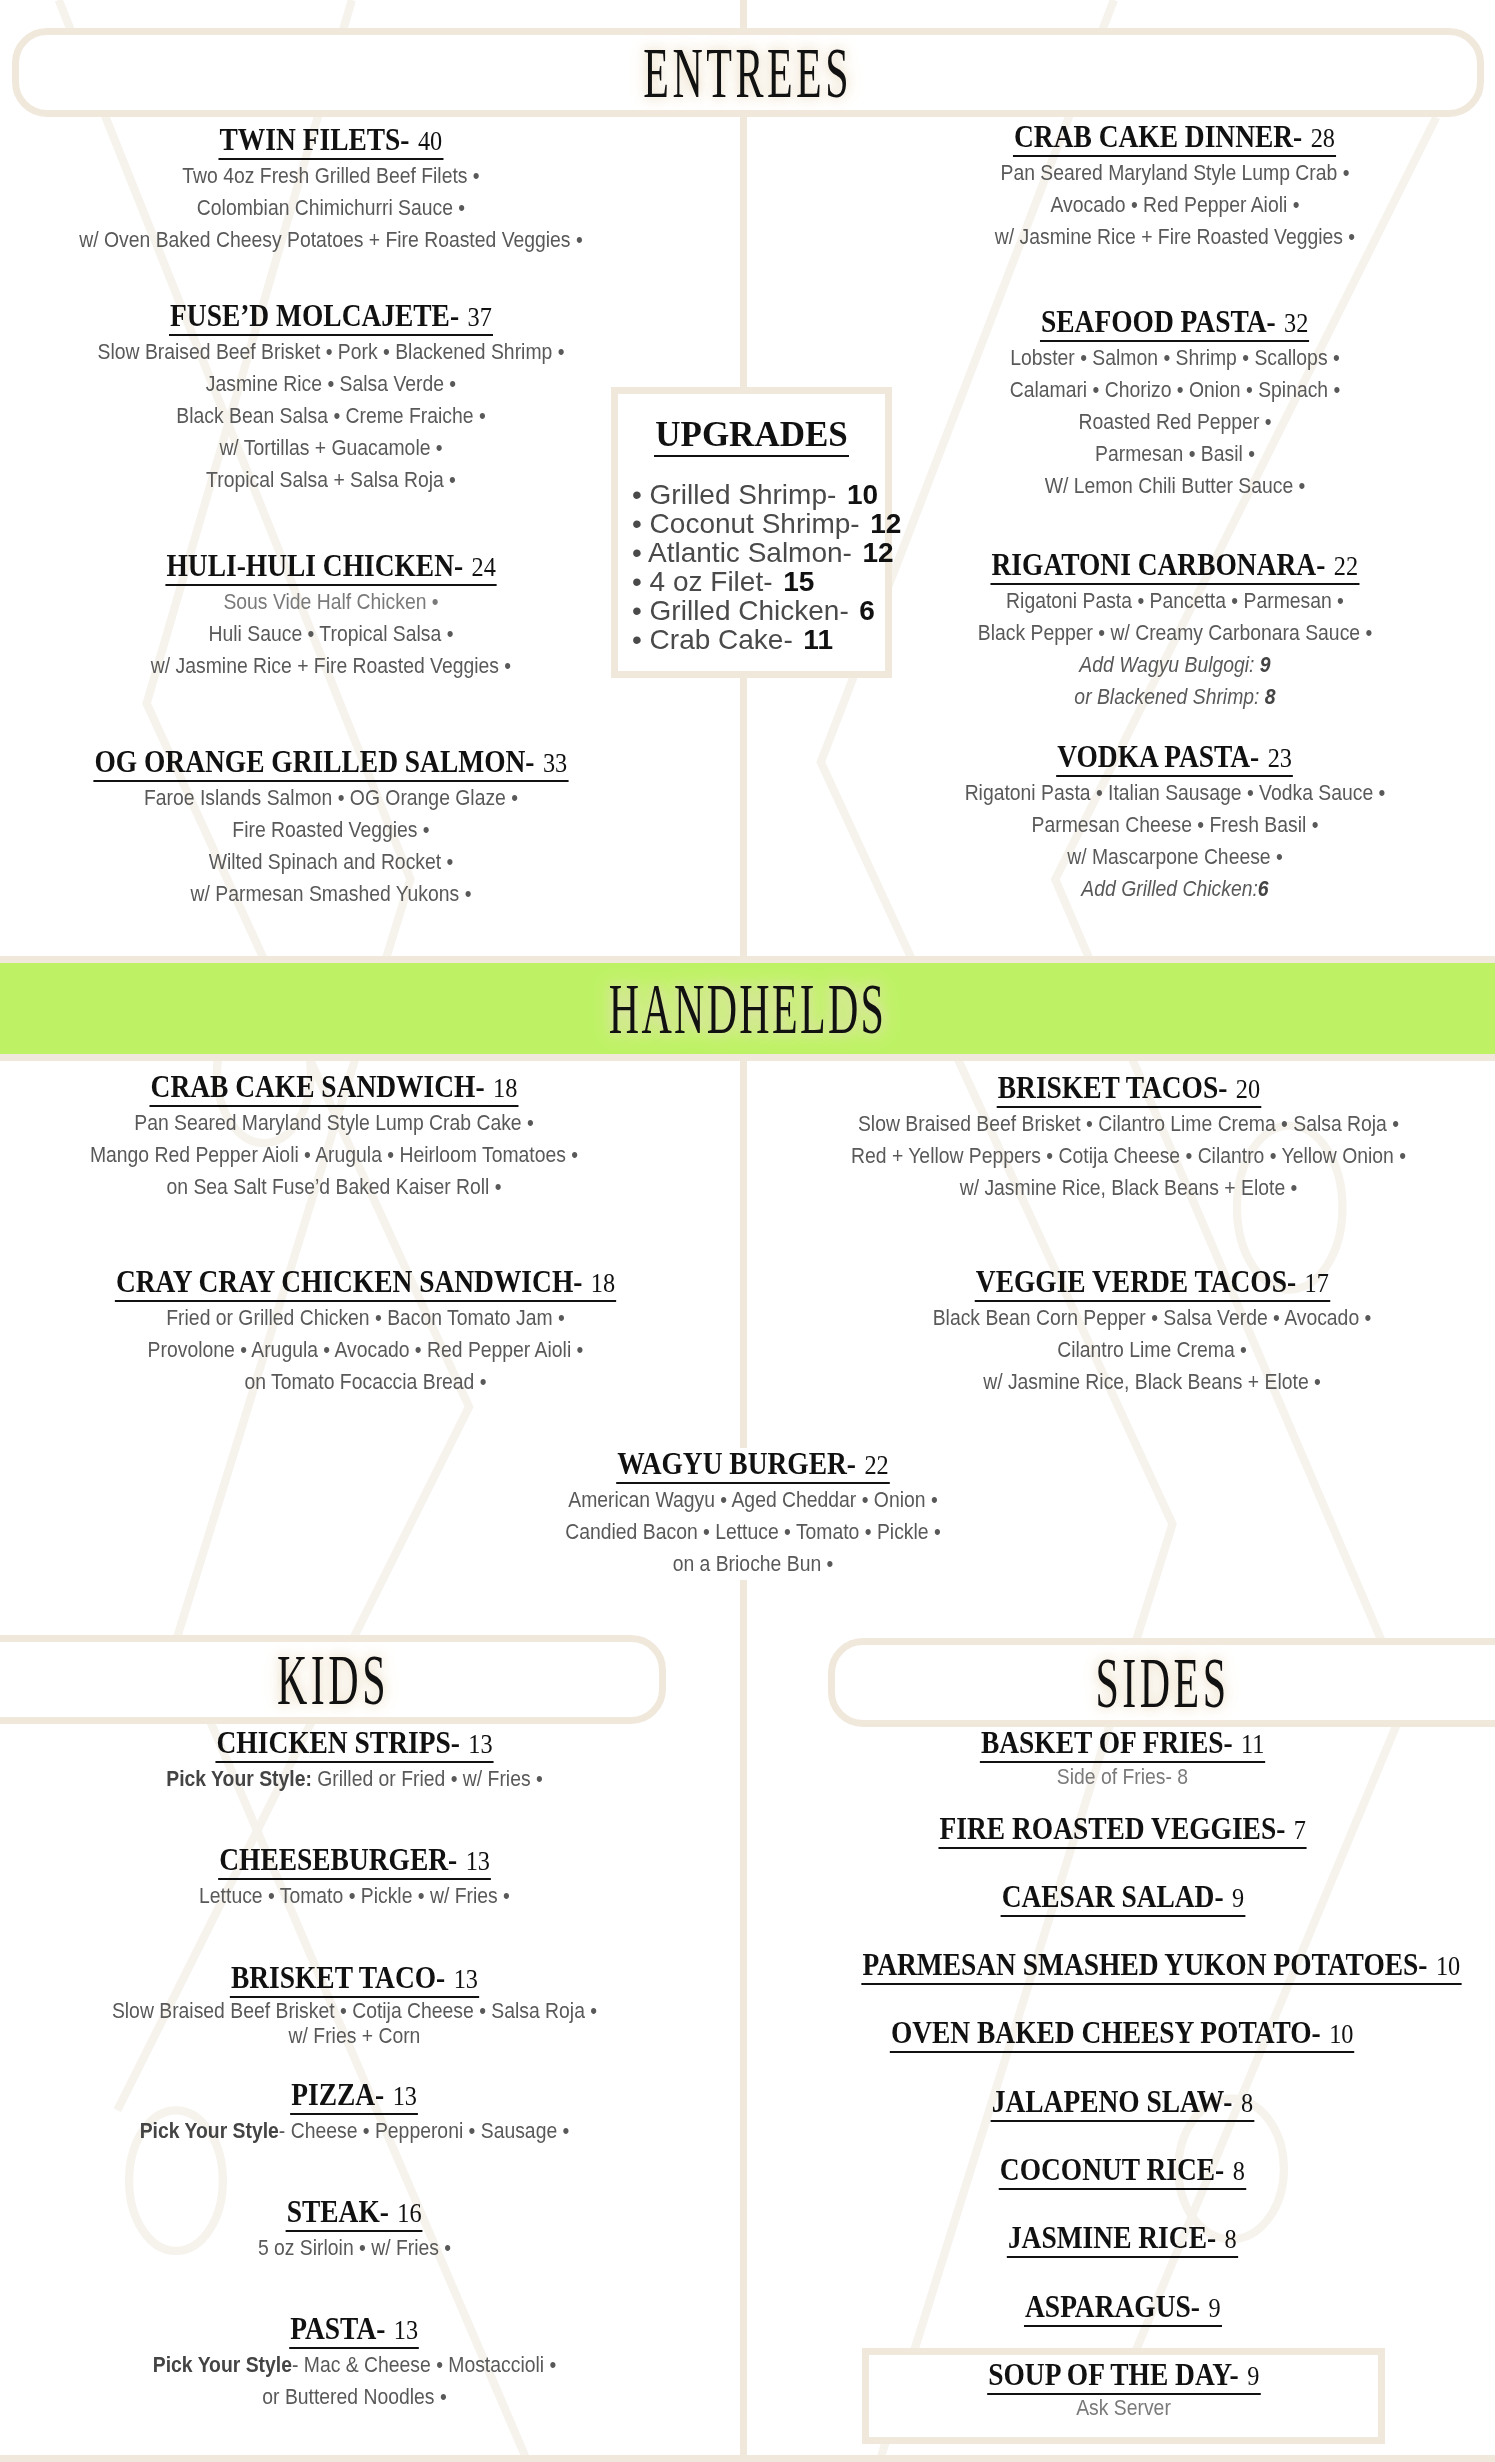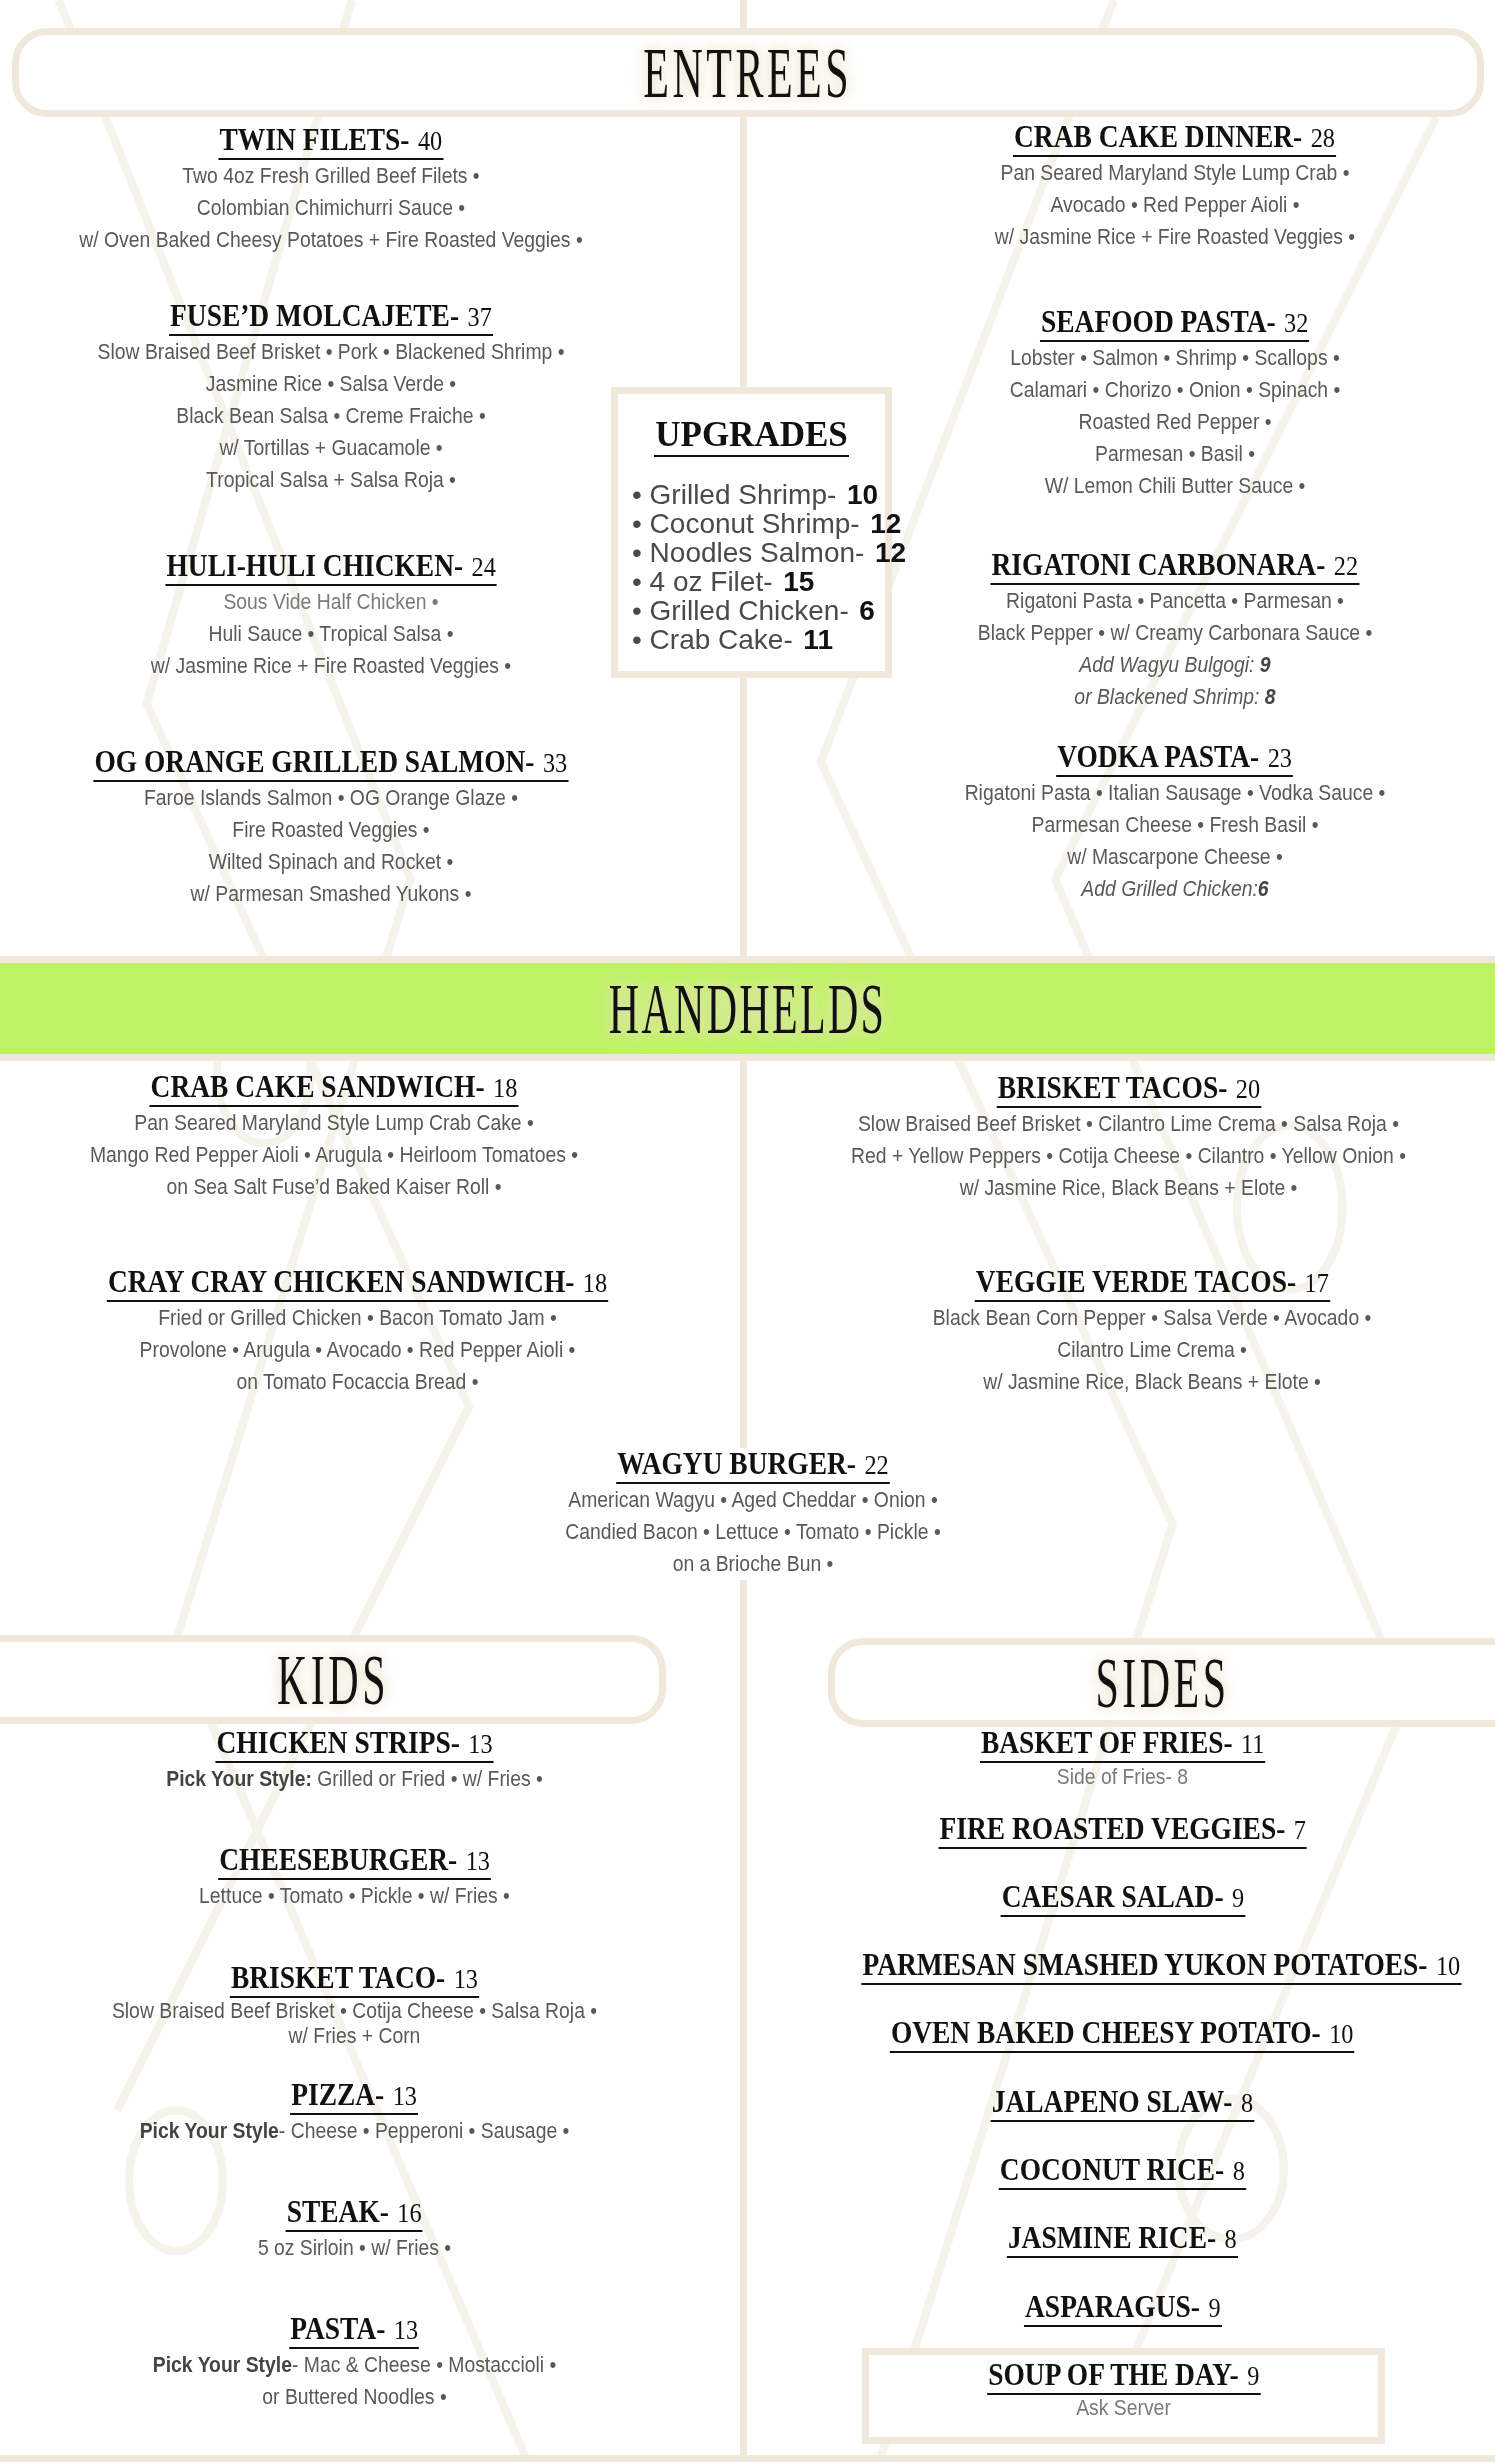--- a/index.html
+++ b/index.html
@@ -77,21 +77,21 @@
   <div class="desc">Fire Roasted Veggies •</div>
   <div class="desc">Wilted Spinach and Rocket •</div>
   <div class="desc">w/  Parmesan Smashed Yukons •</div>
 </div>
 
 <div class="upgrades">
   <div class="upg-title"><span>UPGRADES</span></div>
   <ul class="upg-list">
     <li>• <span>Grilled Shrimp-</span><span class="b">10</span></li>
     <li>• <span>Coconut Shrimp-</span><span class="b">12</span></li>
-    <li>• <span>Noodles Salmon-</span><span class="b">12</span></li>
+    <li>• <span>Atlantic Salmon-</span><span class="b">12</span></li>
     <li>• <span>4 oz Filet-</span><span class="b">15</span></li>
     <li>• <span>Grilled Chicken-</span><span class="b">6</span></li>
     <li>• <span>Crab Cake-</span><span class="b">11</span></li>
   </ul>
 </div>
 
 <div class="item" style="left:879px;top:121px;width:592px;">
   <div class="item-title"><span>CRAB CAKE DINNER-</span><span class="price">28</span></div>
   <div class="desc">Pan Seared Maryland Style Lump Crab •</div>
   <div class="desc">Avocado • Red Pepper Aioli •</div>
@@ -136,21 +136,21 @@
   <div class="desc">on Sea Salt Fuse’d Baked Kaiser Roll •</div>
 </div>
 
 <div class="item" style="left:762px;top:1072px;width:733px;">
   <div class="item-title"><span>BRISKET TACOS-</span><span class="price">20</span></div>
   <div class="desc">Slow Braised Beef Brisket • Cilantro Lime Crema • Salsa Roja •</div>
   <div class="desc">Red + Yellow Peppers • Cotija Cheese • Cilantro • Yellow Onion •</div>
   <div class="desc">w/  Jasmine Rice, Black Beans + Elote •</div>
 </div>
 
-<div class="item" style="left:0;top:1266px;width:715px;">
+<div class="item" style="left:0;top:1266px;width:715px;padding-left:8px;">
   <div class="item-title"><span>CRAY CRAY CHICKEN SANDWICH-</span><span class="price">18</span></div>
   <div class="desc">Fried or Grilled Chicken • Bacon Tomato Jam •</div>
   <div class="desc">Provolone • Arugula • Avocado • Red Pepper Aioli •</div>
   <div class="desc">on Tomato Focaccia Bread •</div>
 </div>
 
 <div class="item" style="left:762px;top:1266px;width:780px;">
   <div class="item-title"><span>VEGGIE VERDE TACOS-</span><span class="price">17</span></div>
   <div class="desc">Black Bean Corn Pepper • Salsa Verde • Avocado •</div>
   <div class="desc">Cilantro Lime Crema •</div>

